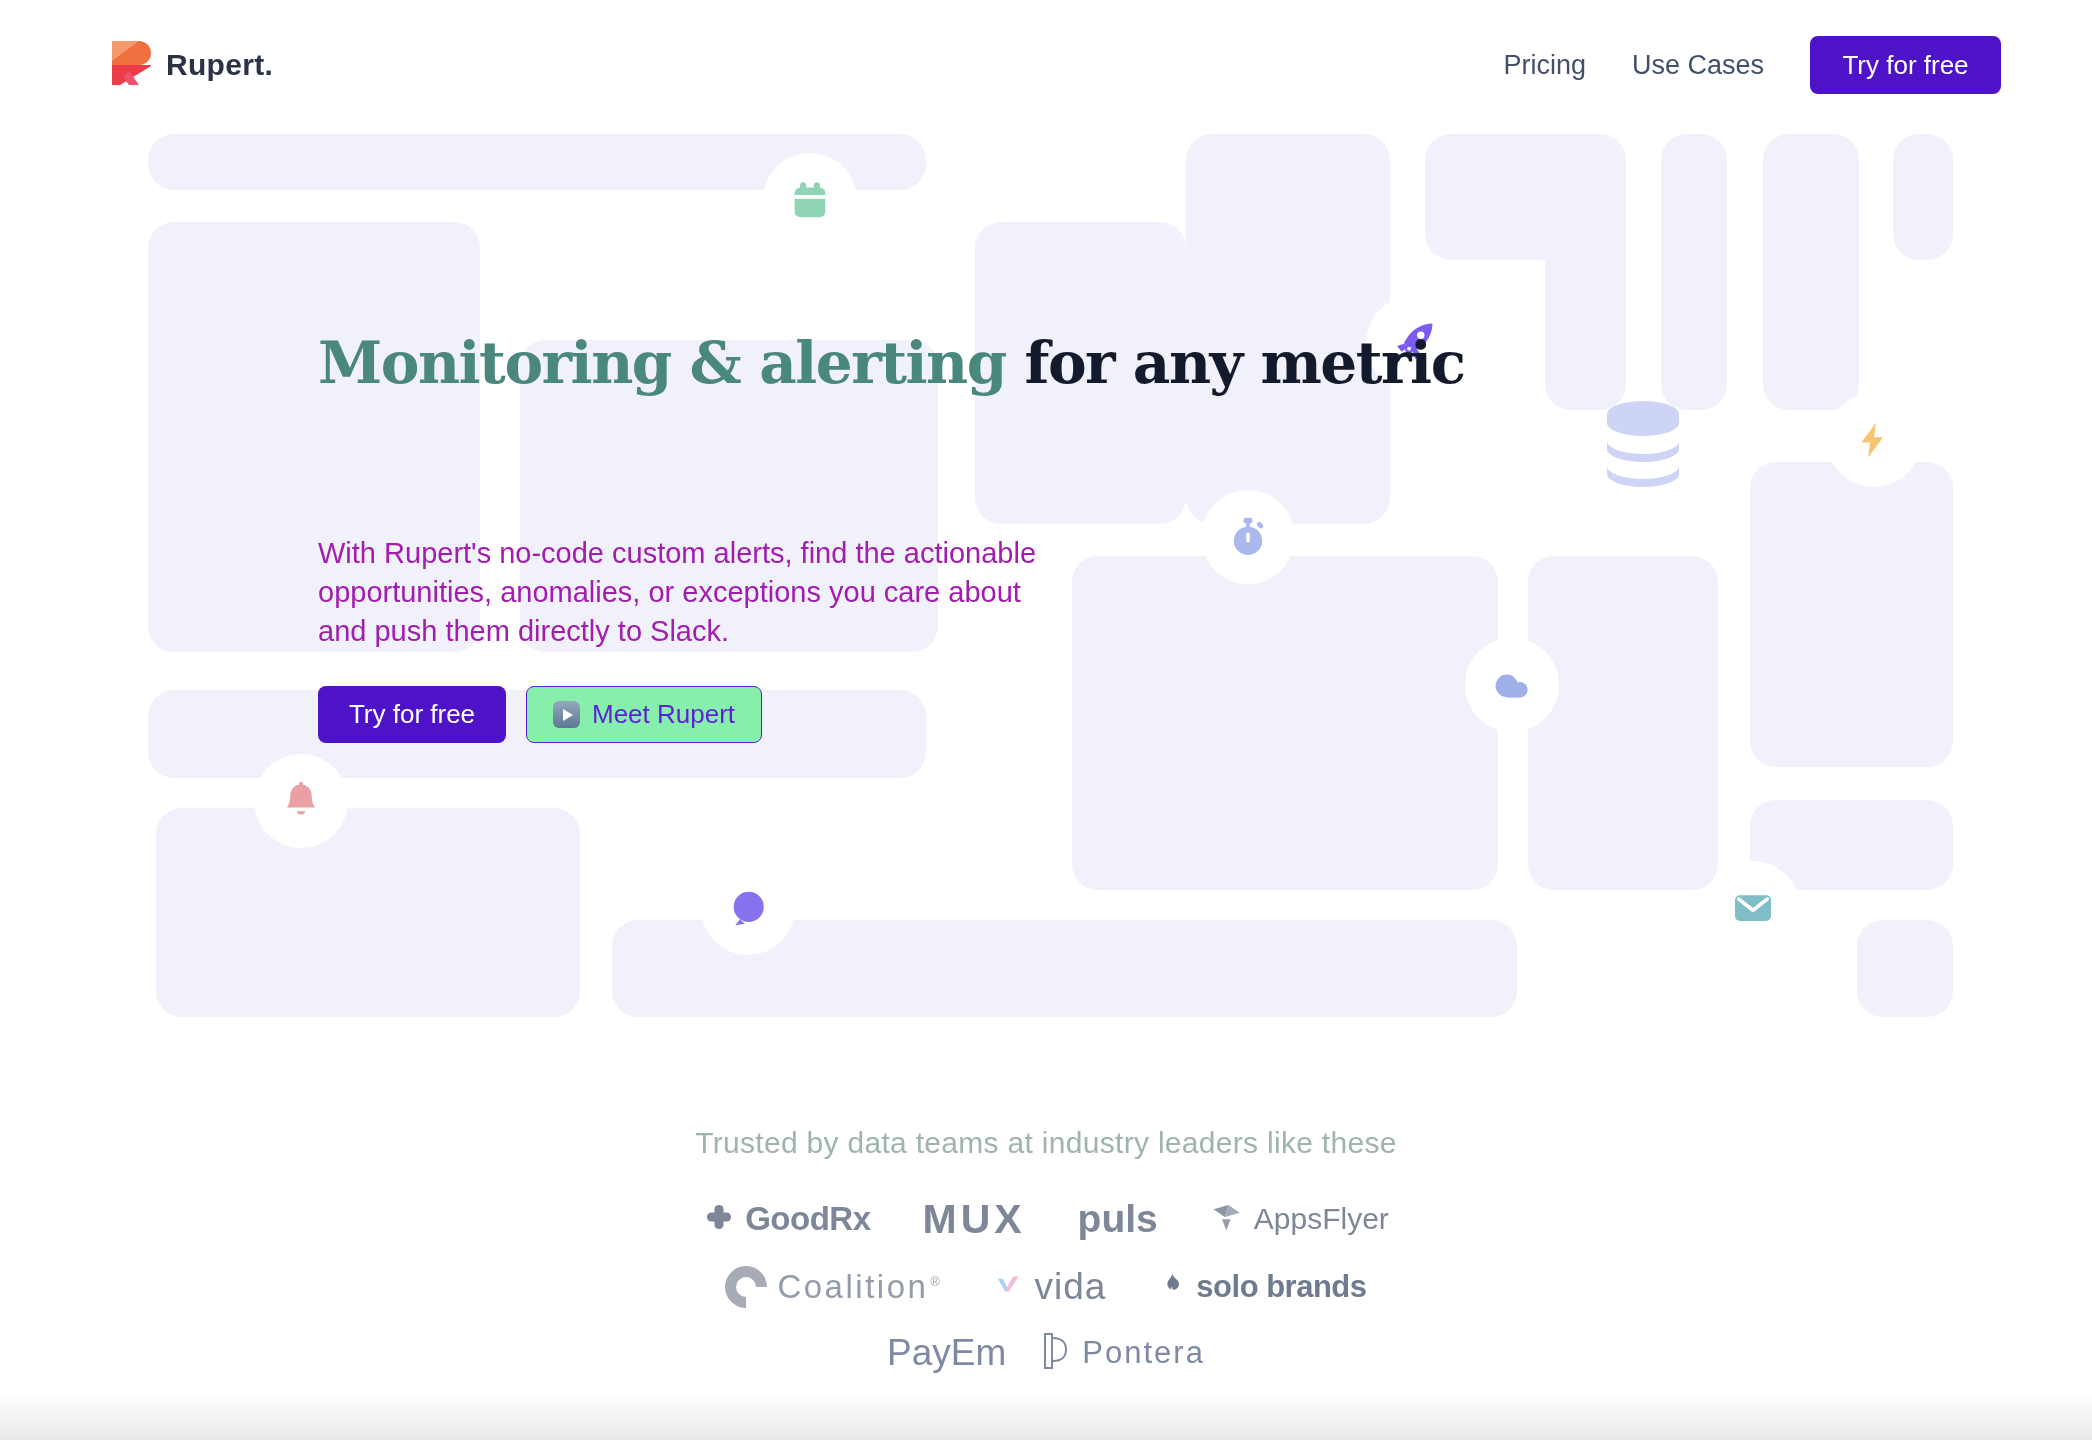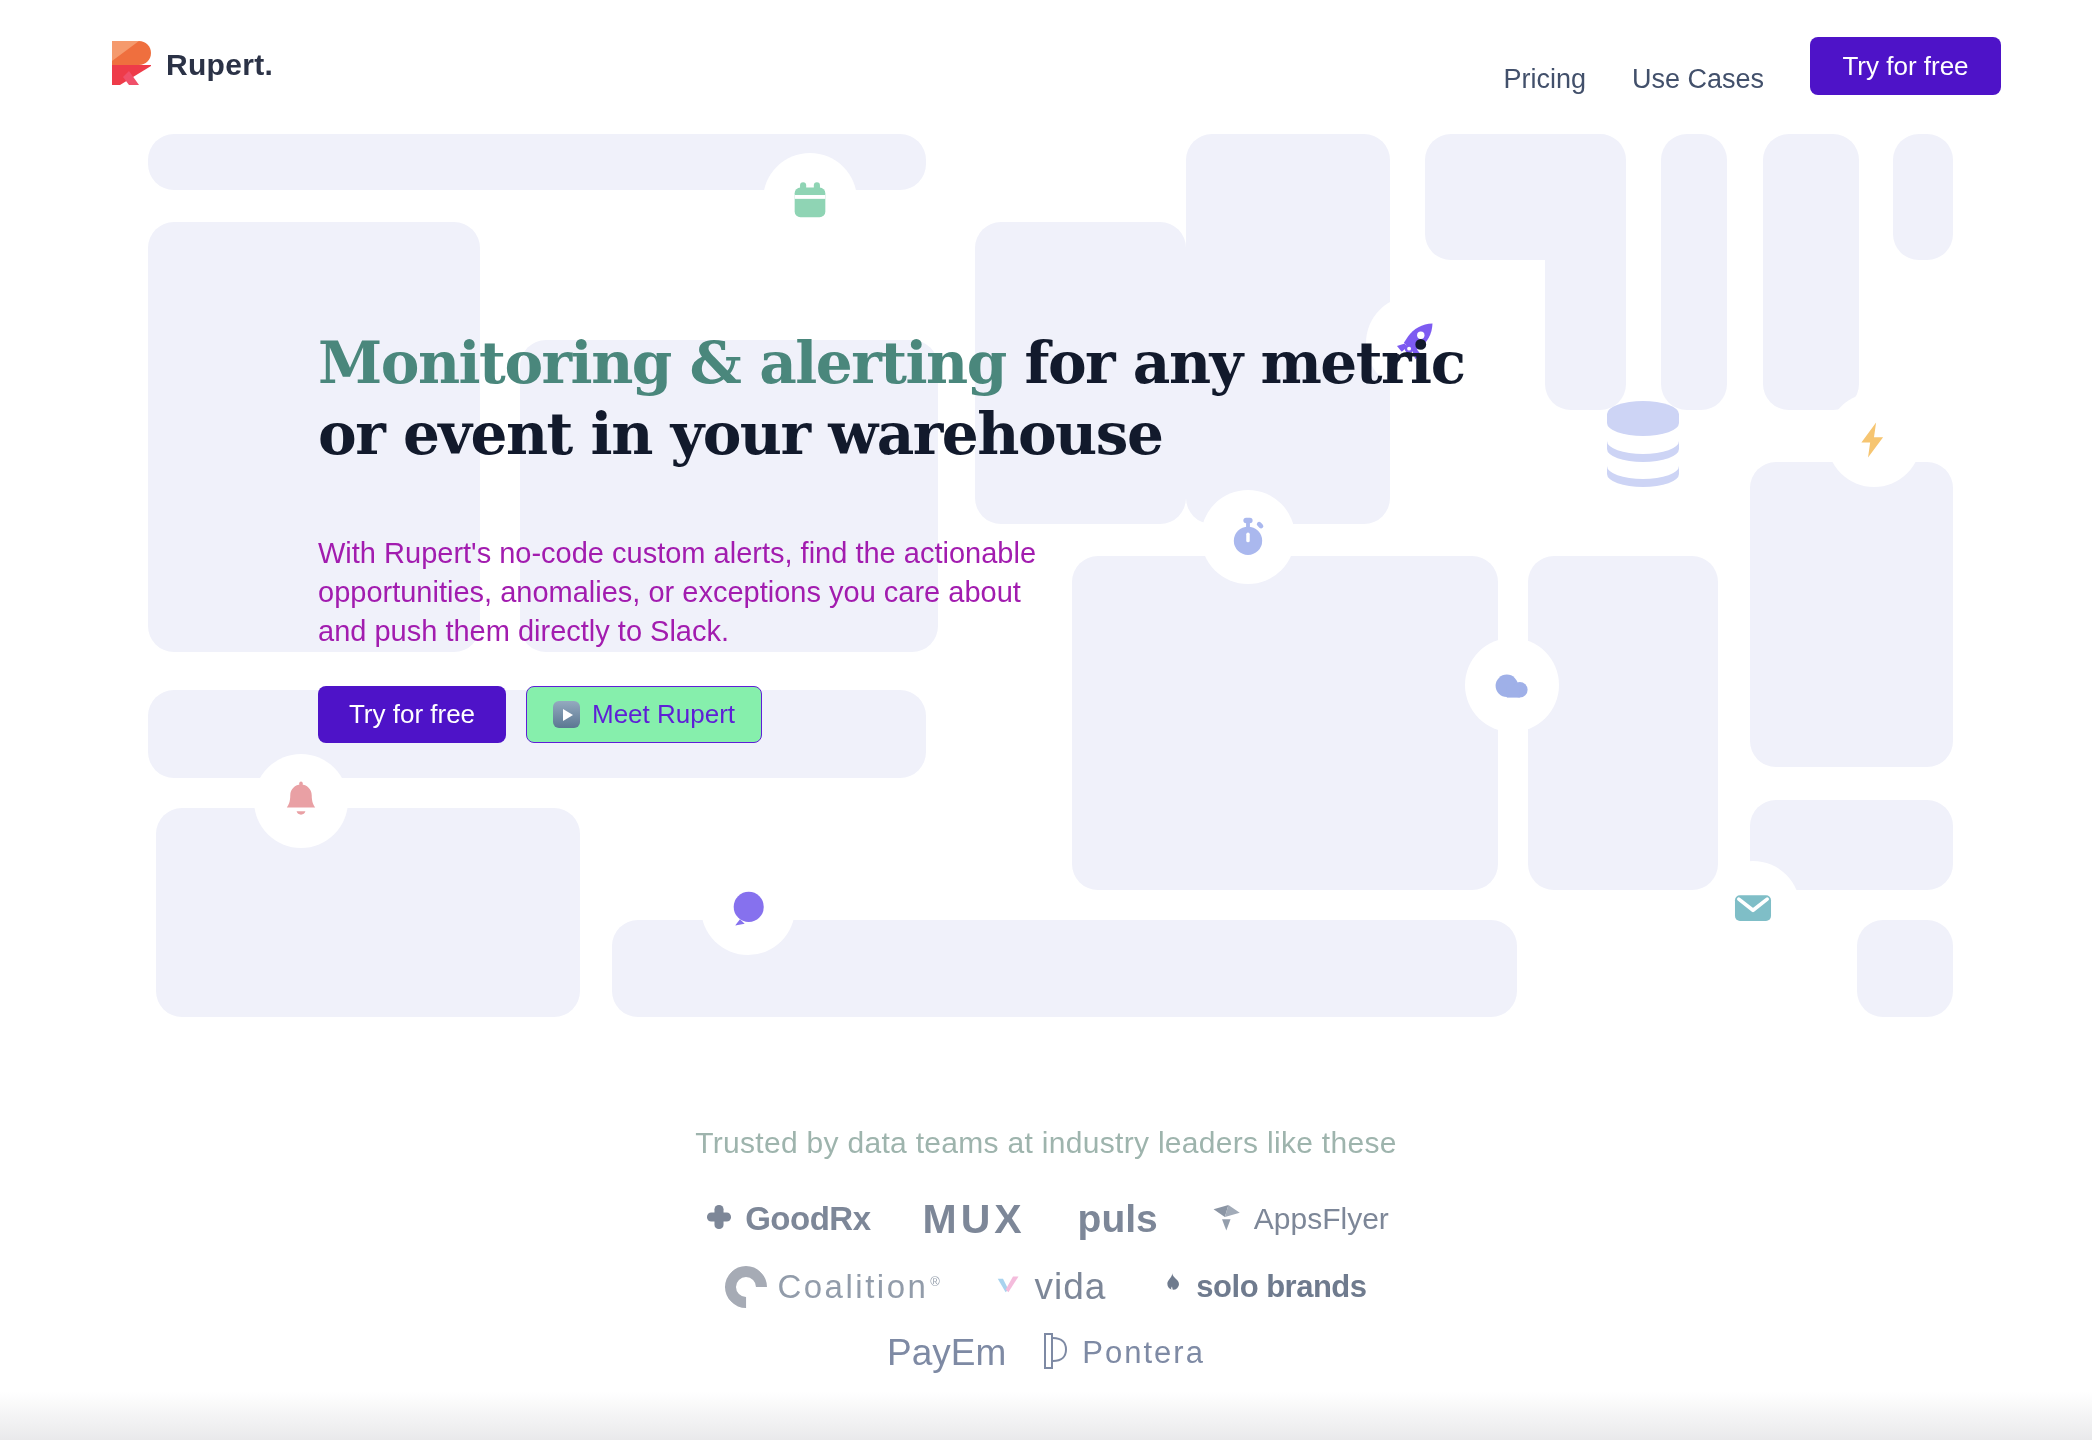--- a/index.html
+++ b/index.html
@@ -4,21 +4,21 @@
 <style>
   * { margin:0; padding:0; box-sizing:border-box; }
   html,body { background:#ffffff; }
   body { font-family:"Liberation Sans","DejaVu Sans",sans-serif; }
   .page { position:relative; width:2092px; height:1440px; background:#ffffff; overflow:hidden; }
 
   
   .nav { position:absolute; left:0; top:0; width:100%; height:130px; }
   .brand { position:absolute; left:112px; top:40px; display:flex; align-items:center; gap:14px;justify-content:space-between; }
   .brand-name { font-size:30px; font-weight:700; color:#2b3246; letter-spacing:.3px; }
-  .nav-links { position:absolute; right:91px; top:35px; height:60px; display:flex; align-items:flex-end; gap:46px; }
+  .nav-links { position:absolute; right:91px; top:35px; height:60px; display:flex; align-items:center; gap:46px; }
   .nav-link { font-size:27px; font-weight:500; color:#42506b; cursor:pointer; text-decoration:none; }
   .nav-cta { width:191px; height:58px; border:none; border-radius:8px; background:#4e13c8; color:#ffffff;
              font-size:26px; font-weight:500; font-family:inherit; cursor:pointer; }
 
   
   .tile { position:absolute; background:#f0f1fa; border-radius:26px; }
   .icon-circle { position:absolute; width:94px; height:94px; border-radius:50%; background:#ffffff;
                  display:flex; align-items:center; justify-content:center; }
   .db-wrap { position:absolute; }
 
@@ -194,23 +194,20 @@
     <svg width="46" height="46" viewBox="0 0 24 24">
       <rect x="2.6" y="5.4" width="18.8" height="13.4" rx="2.6" fill="#7fbec7"></rect>
       <path d="M4.6 7.4l7.4 5.8 7.4-5.8" fill="none" stroke="#ffffff" stroke-width="1.9" stroke-linecap="round" stroke-linejoin="round"></path>
     </svg>
   </div>
 
   <h1 class="headline">
     <div class="line">
       <span class="hl-teal">Monitoring &amp; alerting</span><span> for any metric</span>
     </div>
-    <div class="line">
-      <span>or event in your warehouse</span>
-    </div>
   </h1>
 
   <p class="subtext">
     <span>With Rupert's no-code custom alerts, find the actionable</span>
     <span>opportunities, anomalies, or exceptions you care about</span>
     <span>and push them directly to Slack.</span>
   </p>
 
   <div class="cta-row">
     <button class="btn-primary">Try for free</button>

